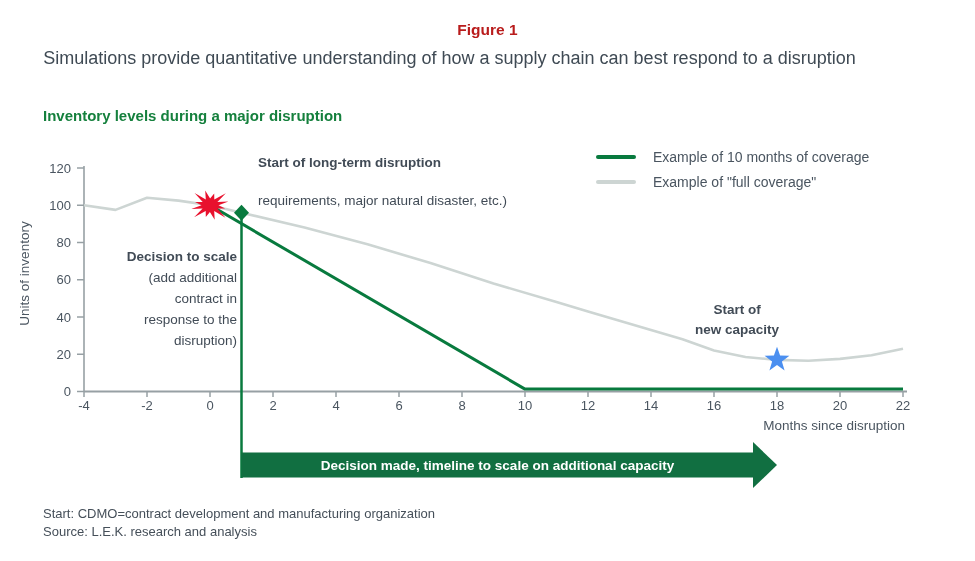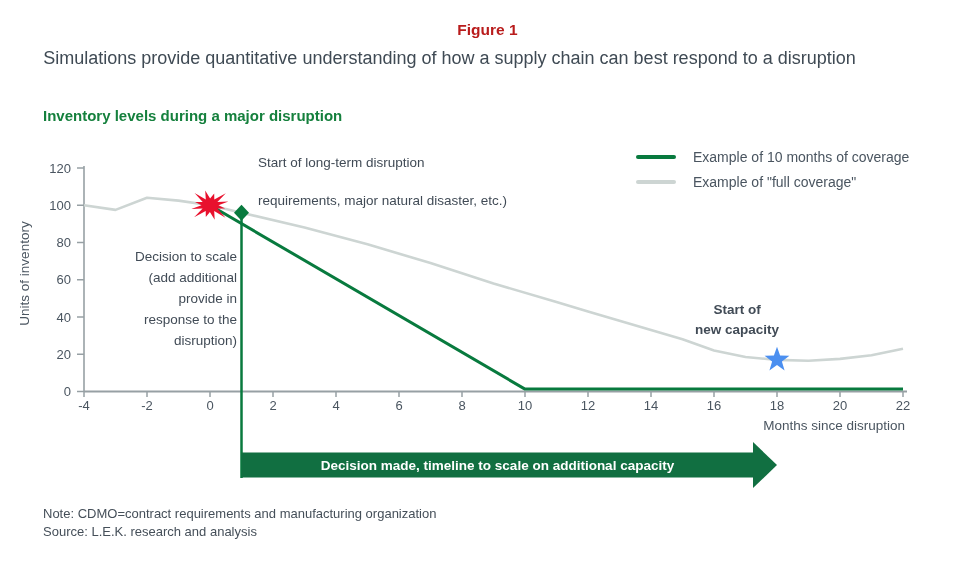--- a/index.html
+++ b/index.html
@@ -5,30 +5,30 @@
   * { margin:0; padding:0; box-sizing:border-box; }
   body { background:#ffffff; font-family:"Liberation Sans", sans-serif; }
   .page { position:relative; width:975px; height:561px; background:#fff; overflow:hidden; }
 
   .figure-label { position:absolute; top:21px; left:0; width:975px; text-align:center;
                   font-size:15.5px; font-weight:bold; color:#b91c1c; }
   .subtitle { position:absolute; top:48px; left:0; width:899px; text-align:center;
               font-size:18px; color:#3f4a54; }
   .chart-heading { position:absolute; top:107px; left:43px; font-size:15px; font-weight:bold; color:#15803d; }
 
-  .legend { position:absolute; top:144px; left:636px; }
+  .legend { position:absolute; top:144px; left:596px; }
   .legend-row { display:flex; align-items:center; height:25px; }
   .legend-swatch { width:40px; height:4px; border-radius:2px; margin-right:17px; }
   .legend-label { font-size:14px; color:#4a5560; }
 
   .chart-svg { position:absolute; top:0; left:0; }
   svg text { font-family:"Liberation Sans", sans-serif; }
 
   .ann { position:absolute; font-size:13.5px; color:#414b56; line-height:19px; }
-  .ann b { font-weight:normal; }
+  .ann b { font-weight:bold; }
   .ann-disruption { top:153px; left:258px; width:250px; }
   .ann-decision { top:246px; left:80px; width:157px; text-align:right; line-height:21px; }
   .ann-newcap { top:300px; left:657px; width:160px; text-align:center; font-weight:bold; line-height:20px; }
 
   .arrow-label { position:absolute; top:455px; left:242px; width:511px; height:22px; line-height:22px;
                  text-align:center; font-size:13.5px; font-weight:bold; color:#ffffff; }
 
   .x-axis-title { position:absolute; top:418px; left:655px; width:250px; text-align:right;
                   font-size:13.5px; color:#4a5560; }
   .y-axis-title { position:absolute; top:265px; left:-75px; width:200px; height:17px; text-align:center;
@@ -113,33 +113,33 @@
 
   <div class="ann ann-disruption">
     <b>Start of long-term disruption</b><br>
     <br>
     <span>requirements, major natural disaster, etc.)</span>
   </div>
 
   <div class="ann ann-decision">
     <b>Decision to scale</b><br>
     <span>(add additional</span><br>
-    <span>provide in</span><br>
+    <span>contract in</span><br>
     <span>response to the</span><br>
     <span>disruption)</span>
   </div>
 
   <div class="ann ann-newcap">
     <span>Start of</span><br>
     <span>new capacity</span>
   </div>
 
   <div class="arrow-label">Decision made, timeline to scale on additional capacity</div>
 
   <div class="x-axis-title">Months since disruption</div>
   <div class="y-axis-title">Units of inventory</div>
 
   <div class="footer">
-    <span>Note: CDMO=contract requirements and manufacturing organization</span><br>
+    <span>Start: CDMO=contract development and manufacturing organization</span><br>
     <span>Source: L.E.K. research and analysis</span>
   </div>
 
 </div>
 
 </body></html>

